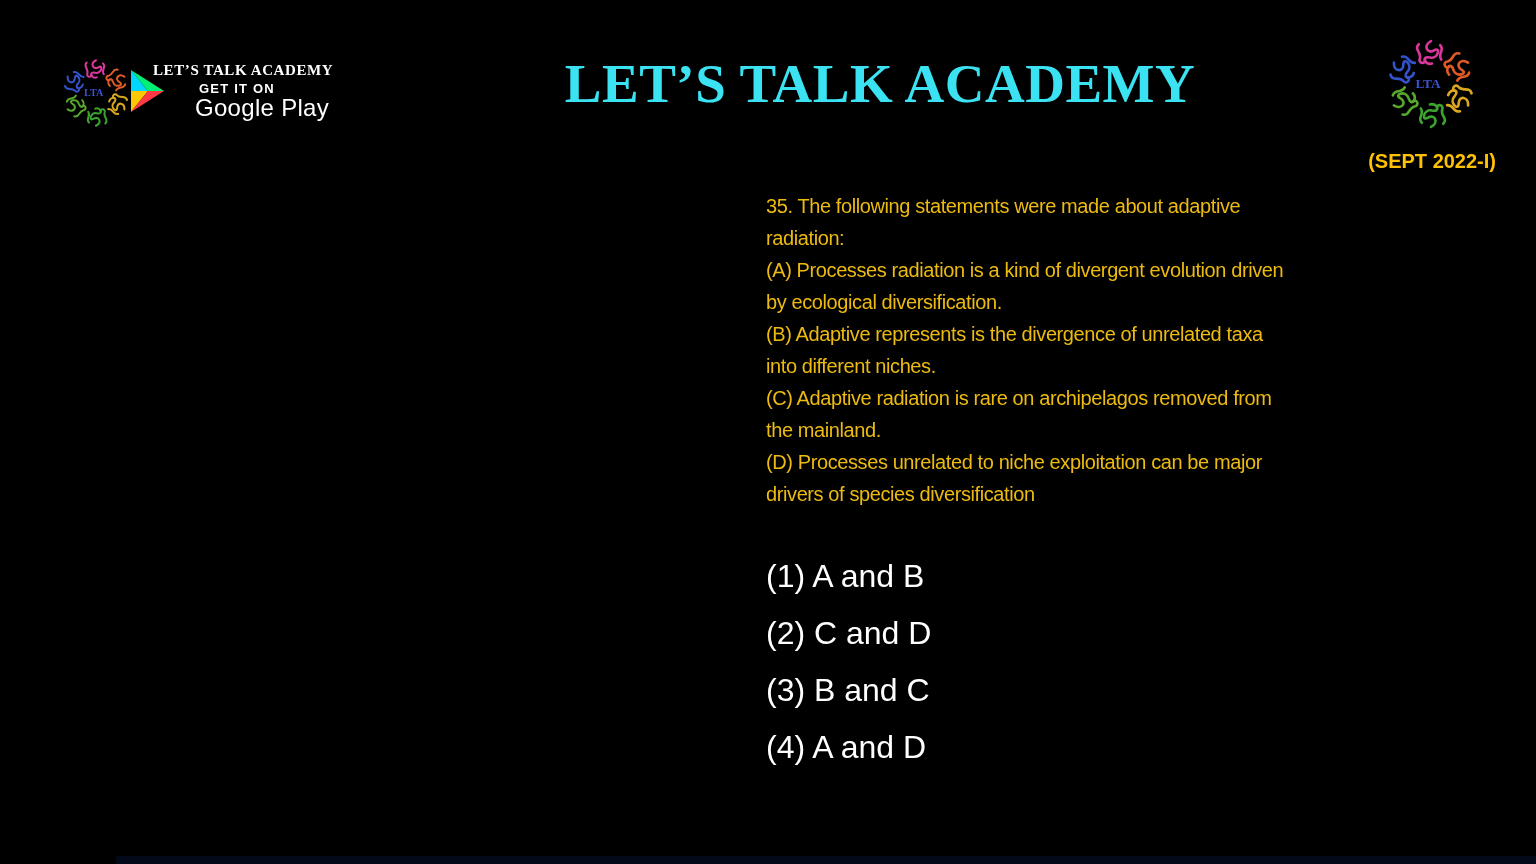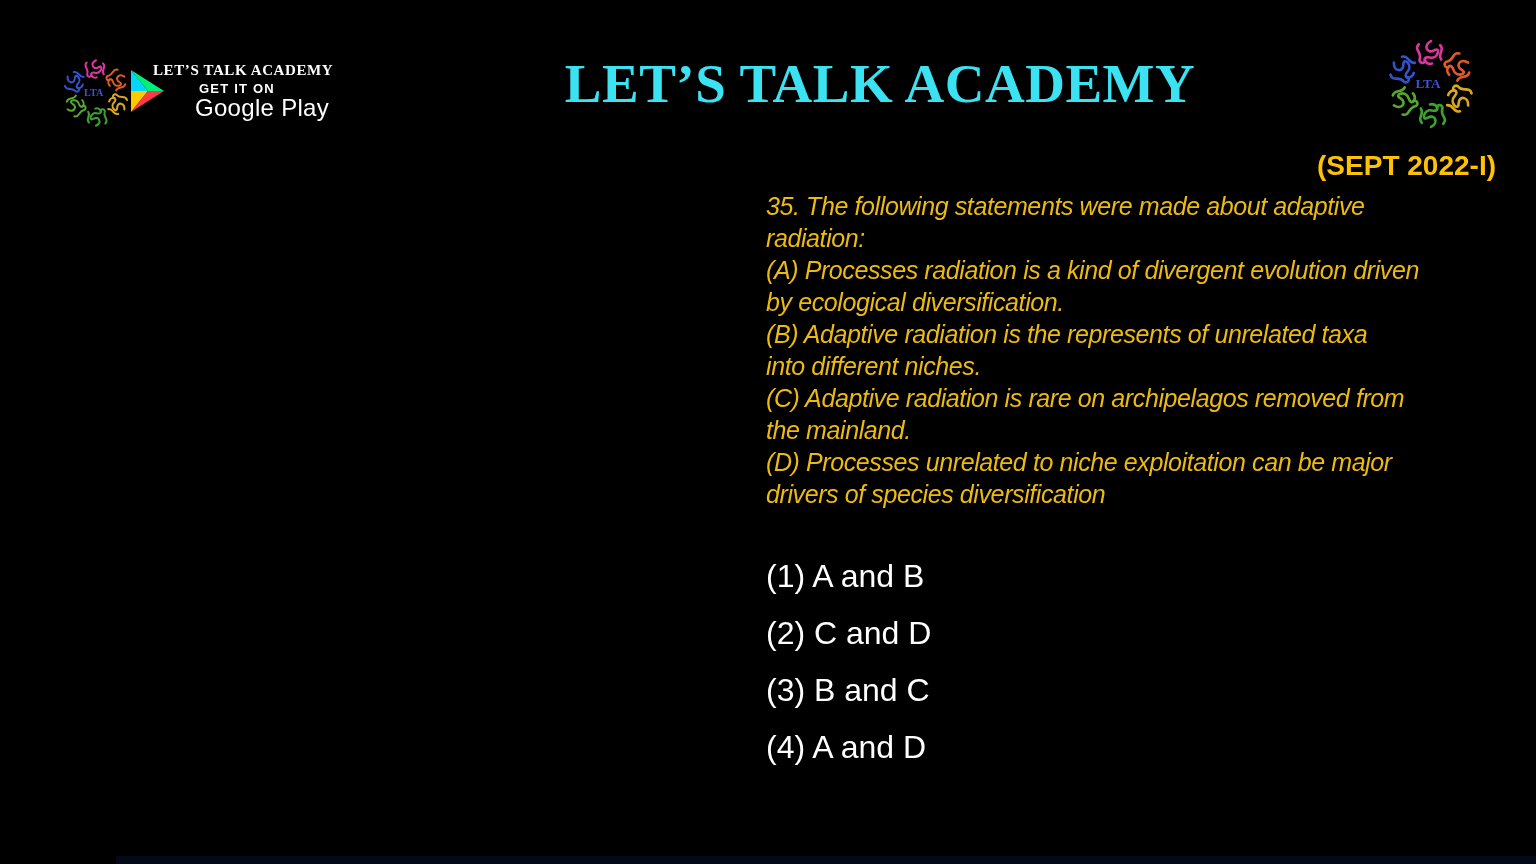--- a/index.html
+++ b/index.html
@@ -34,29 +34,28 @@
   .page-title {
     position: absolute; left: 880px; top: 52px; transform: translateX(-50%);
     white-space: nowrap;
     font-family: "Liberation Serif", serif; font-weight: bold;
     font-size: 55px; letter-spacing: 0.5px;
   }
 
   
   .exam-tag {
     position: absolute; right: 40px; top: 150px; white-space: nowrap;
-    font-weight: bold; font-size: 28px;
+    font-weight: bold; font-size: 20px;
   }
 
   
   .question-block { position: absolute; left: 766px; top: 190px; width: 740px; }
   .question-line {
-    font-size: 25px; line-height: 32px; letter-spacing: -0.4px;
+    font-size: 20px; line-height: 32px; letter-spacing: -0.4px;
     white-space: nowrap;
-    font-style: italic;
   }
 
   
   .options-block { position: absolute; left: 766px; top: 560px; }
   .option-item {
     font-size: 32px; line-height: 32px; margin-bottom: 25px;
     white-space: nowrap;
   }
 
   
@@ -117,21 +116,21 @@
     <text class="lta-center-text" x="47" y="54" text-anchor="middle" font-size="13" fill="#3D52D0">LTA</text>
   </svg>
 
   <div class="exam-tag" style="color: rgb(255, 193, 3);">(SEPT 2022-I)</div>
 
   <div class="question-block" style="color: rgb(237, 187, 16);">
       <div class="question-line">35. The following statements were made about adaptive</div>
       <div class="question-line">radiation:</div>
       <div class="question-line">(A) Processes radiation is a kind of divergent evolution driven</div>
       <div class="question-line">by ecological diversification.</div>
-      <div class="question-line">(B) Adaptive radiation is the represents of unrelated taxa</div>
+      <div class="question-line">(B) Adaptive represents is the divergence of unrelated taxa</div>
       <div class="question-line">into different niches.</div>
       <div class="question-line">(C) Adaptive radiation is rare on archipelagos removed from</div>
       <div class="question-line">the mainland.</div>
       <div class="question-line">(D) Processes unrelated to niche exploitation can be major</div>
       <div class="question-line">drivers of species diversification</div>
     </div>
 
   <div class="options-block" style="color: rgb(255, 255, 255);">
       <div class="option-item">(1) A and B</div>
       <div class="option-item">(2) C and D</div>

